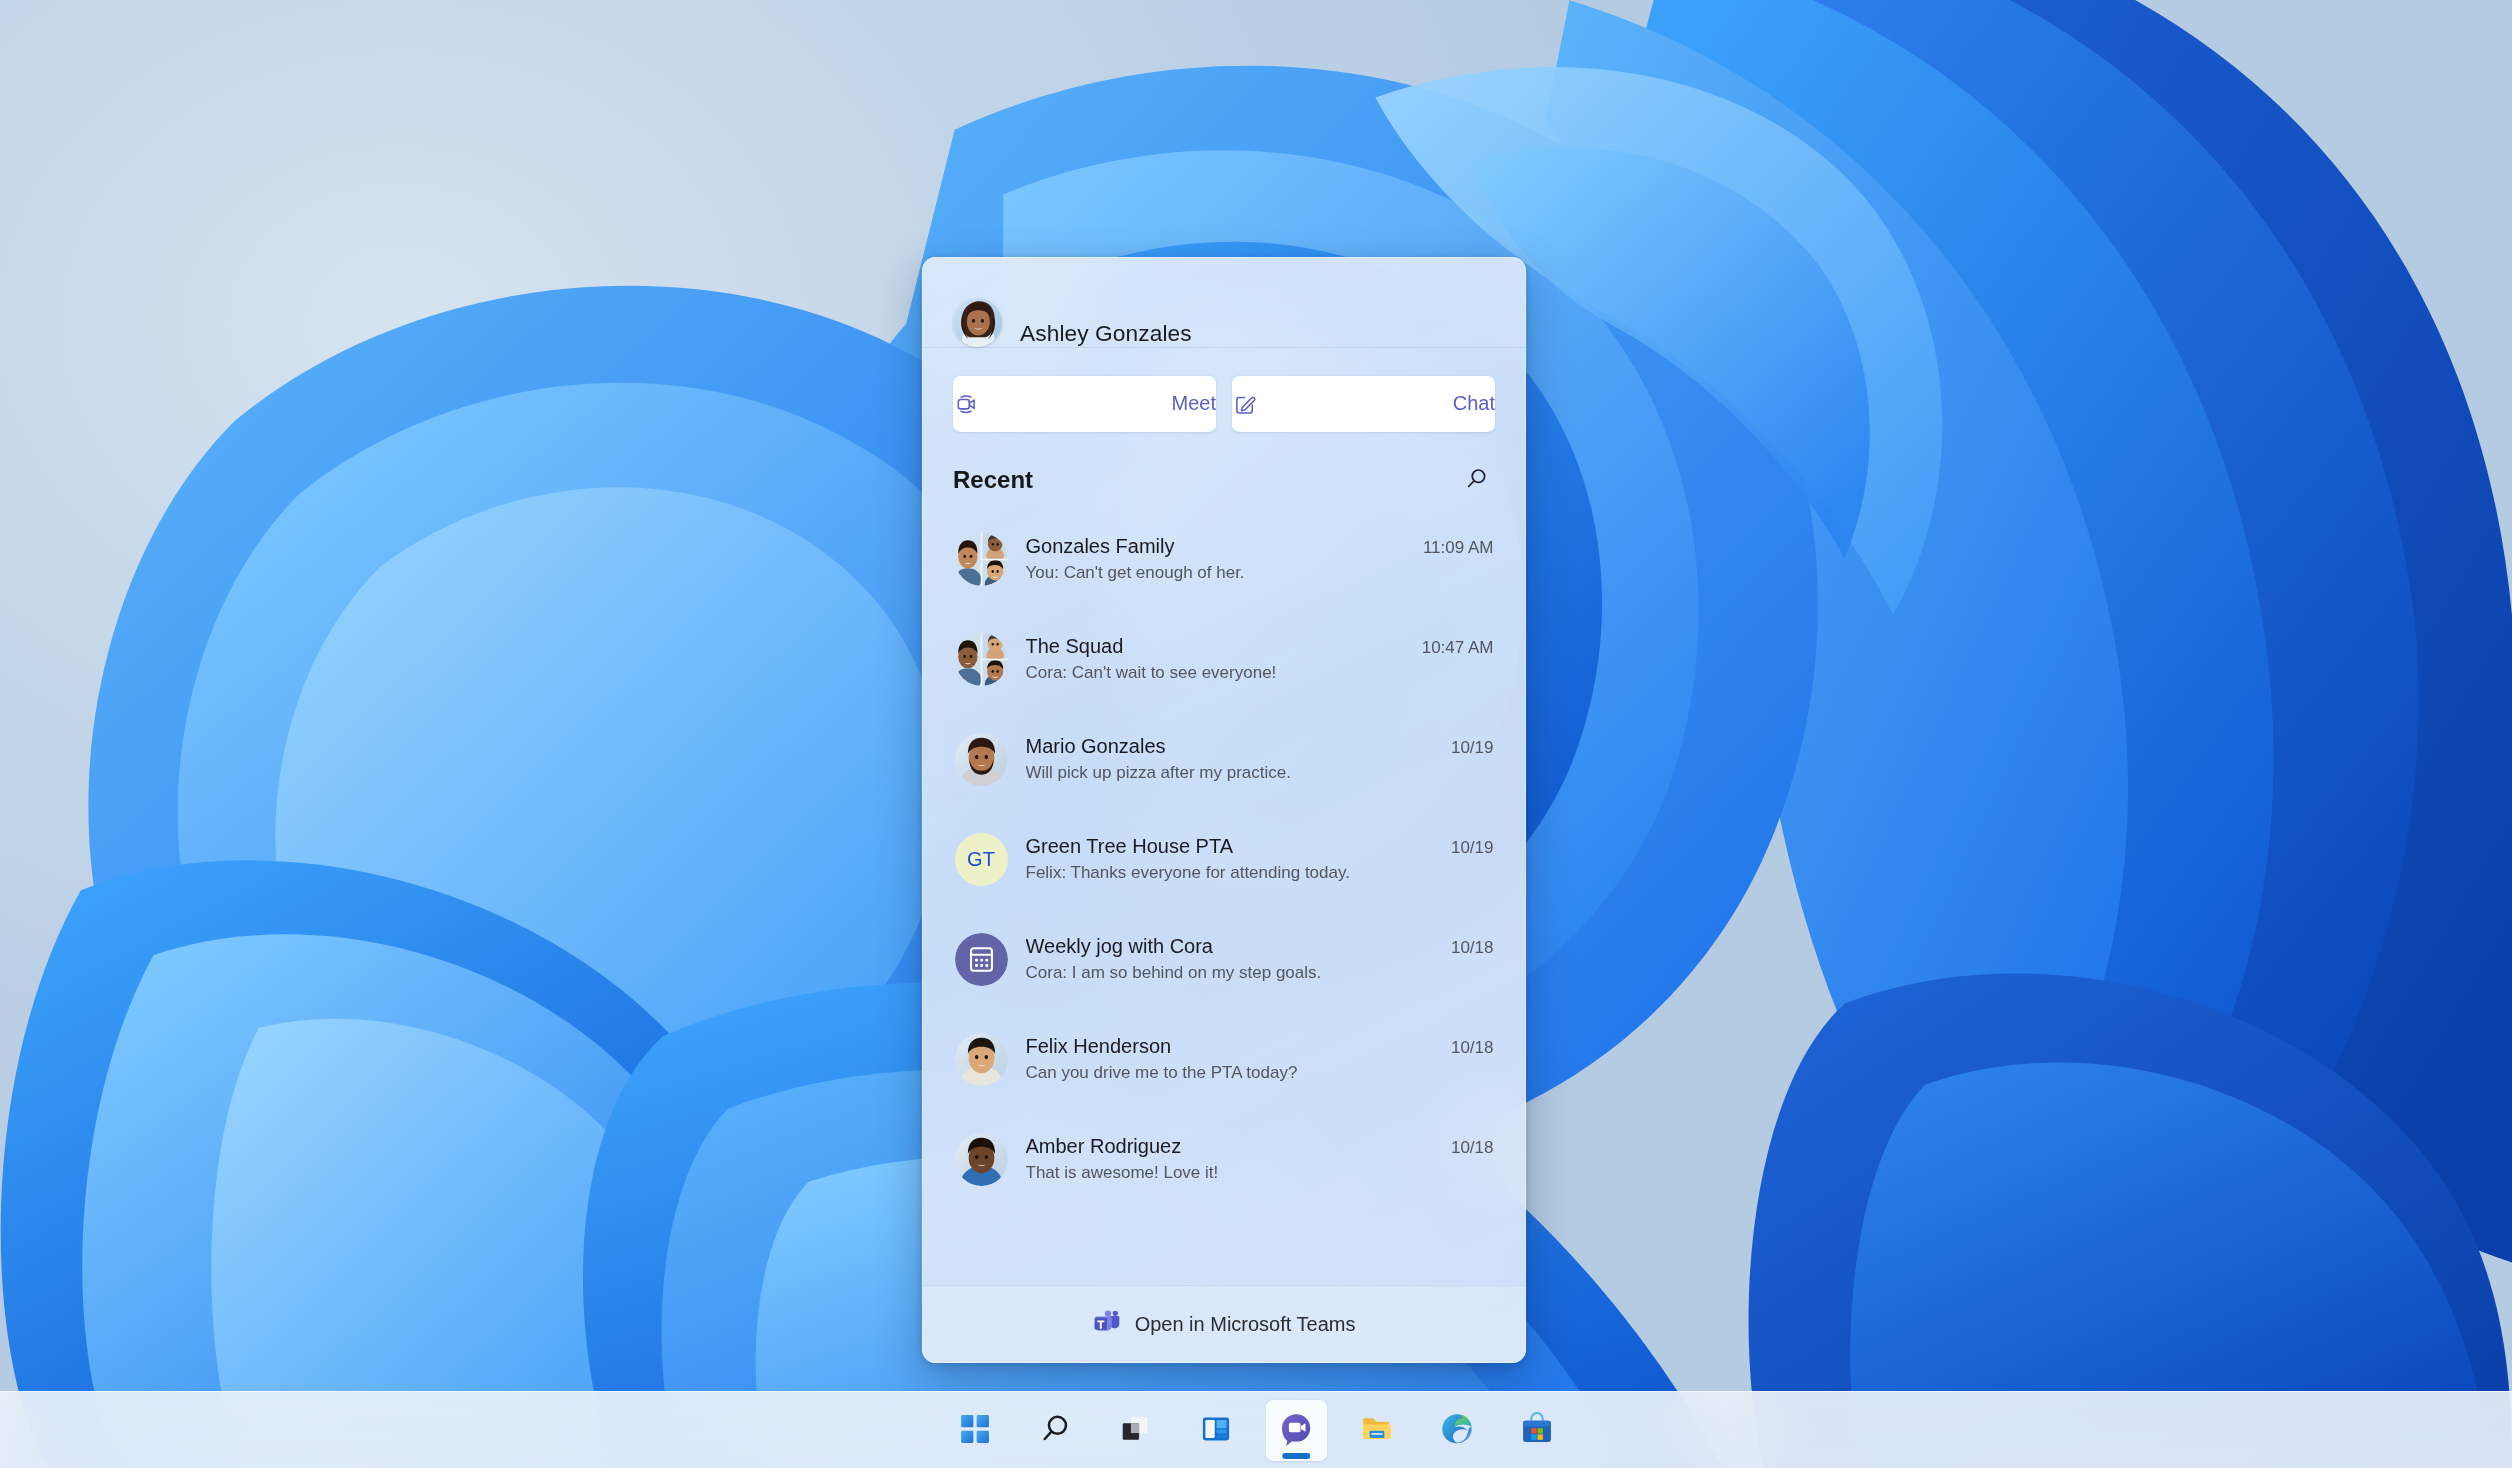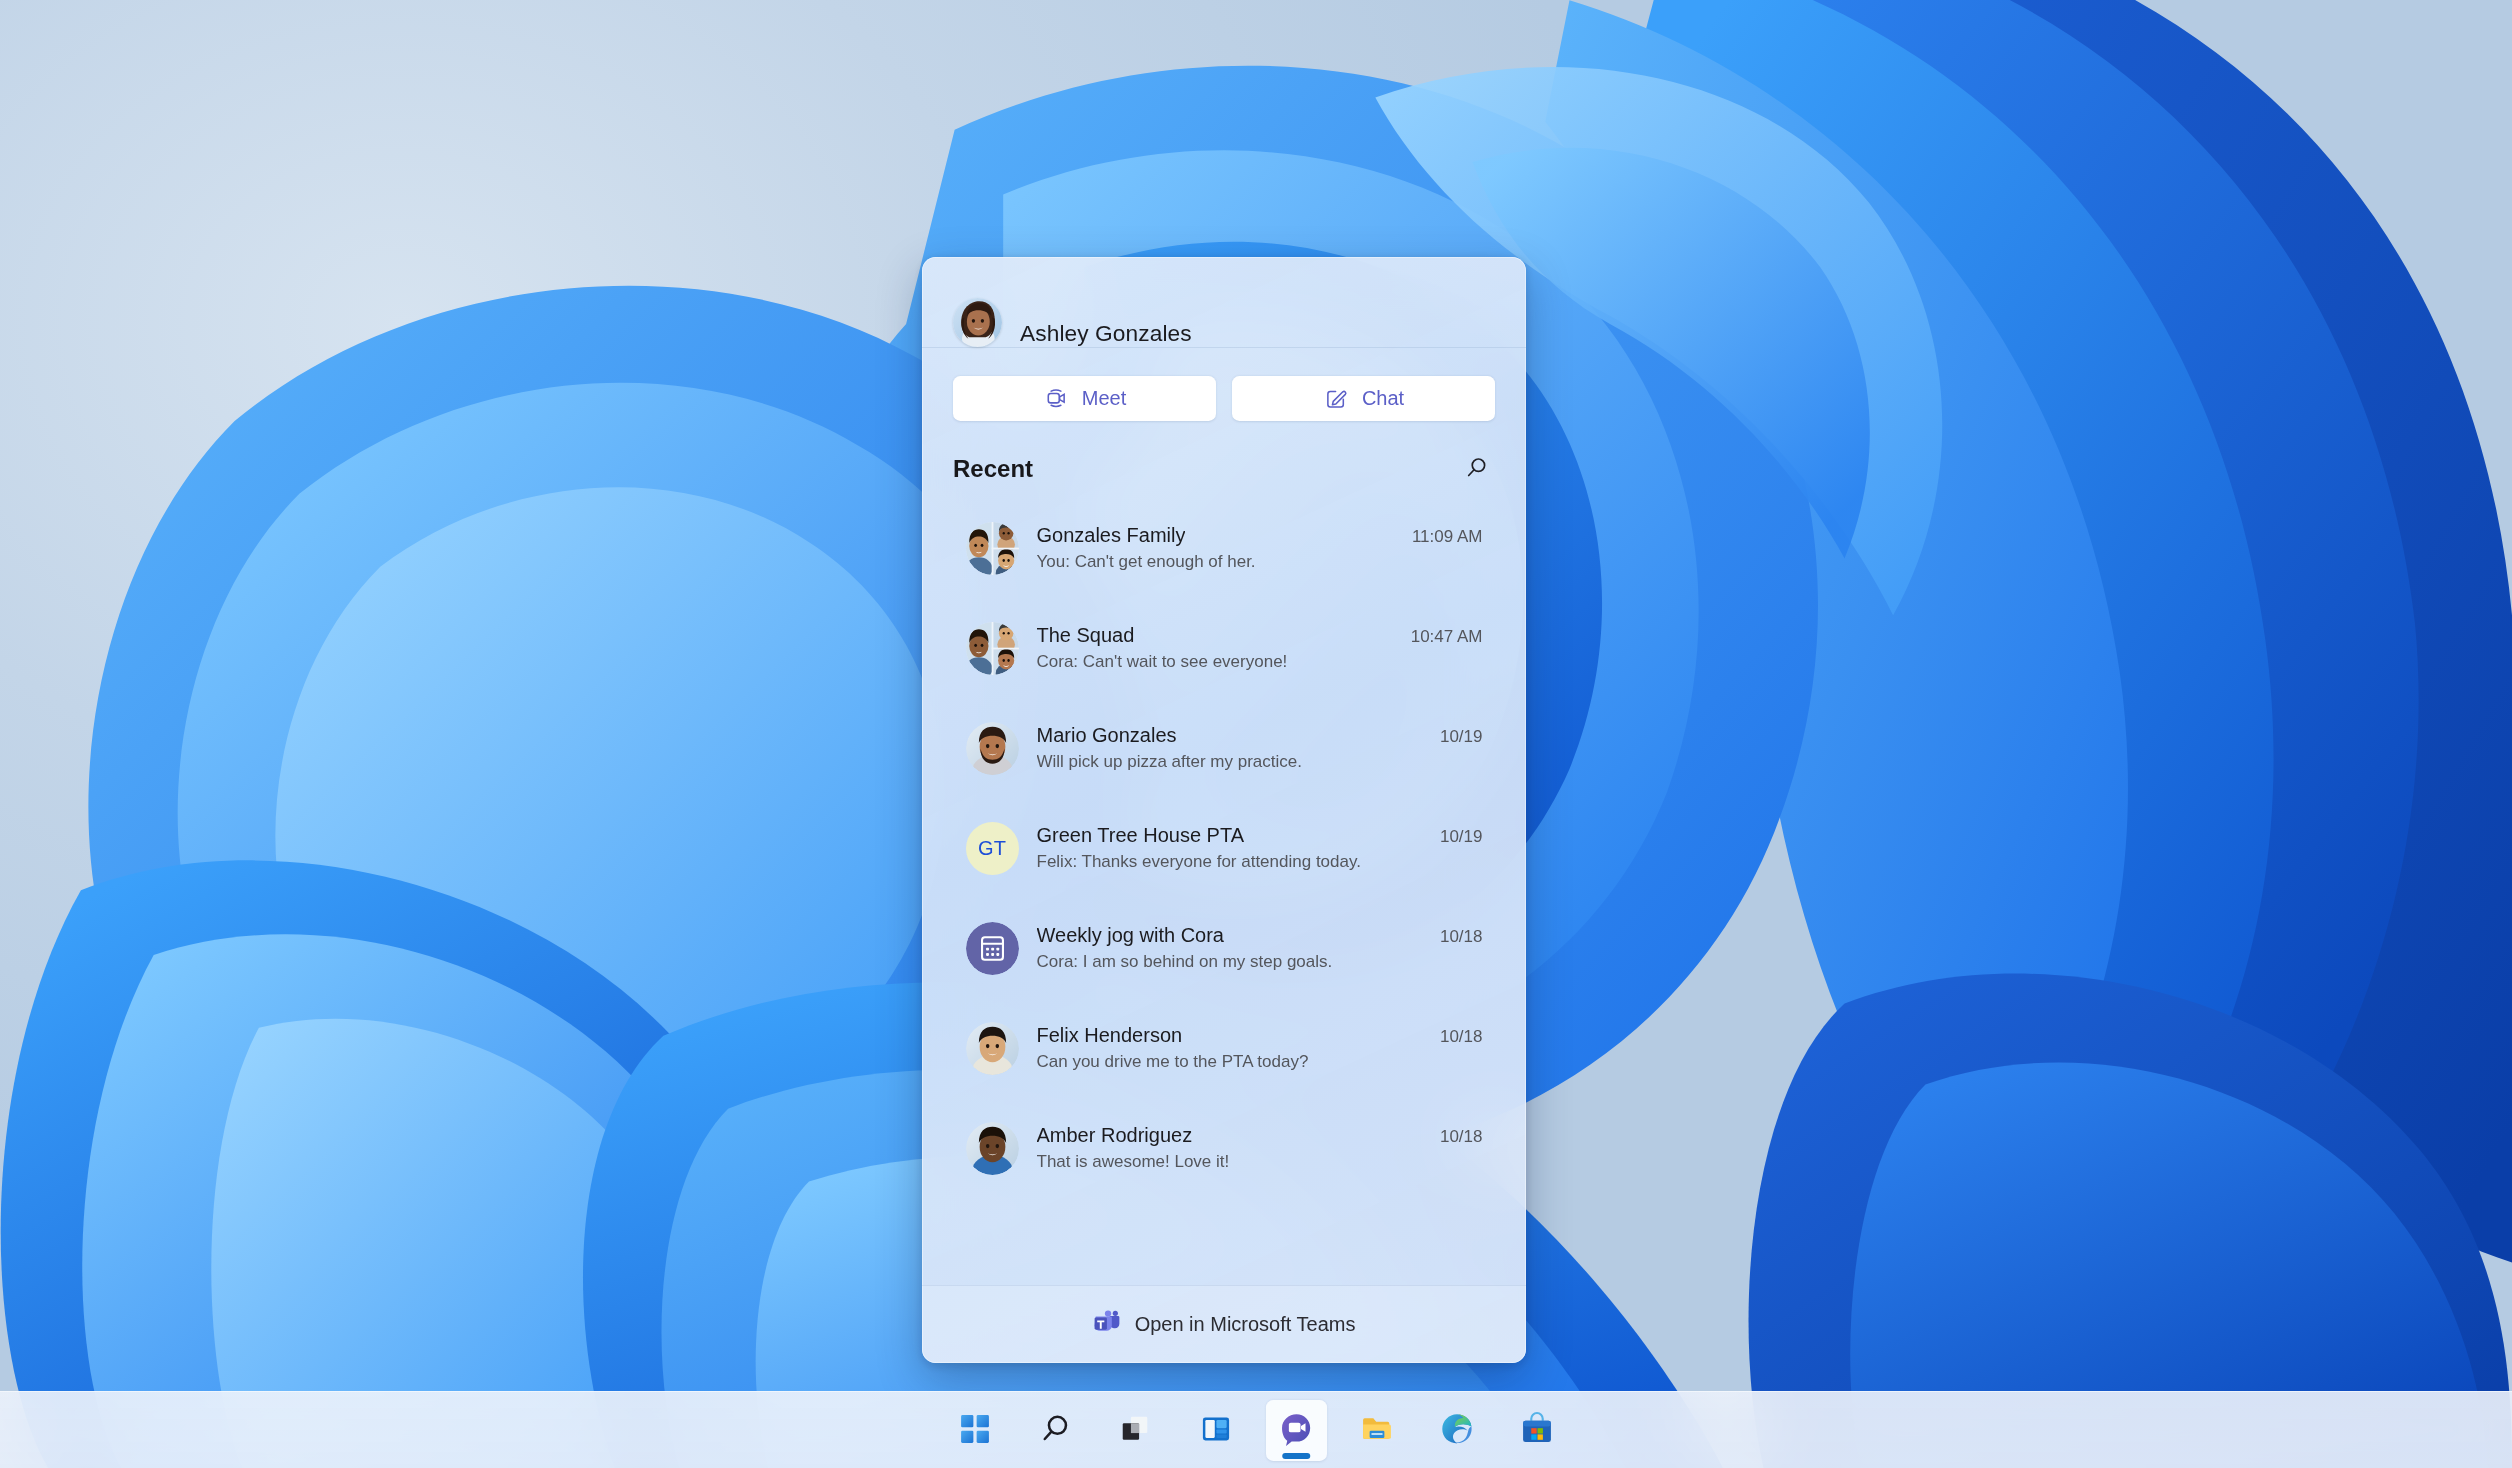--- a/index.html
+++ b/index.html
@@ -45,44 +45,44 @@
     width:49px; height:49px; border-radius:50%;
     overflow:hidden; flex:0 0 49px;
     box-shadow:0 0.8px 2.4px rgba(0,0,0,.16);
     position:relative;
   }
   #user-name { font-size:22.7px; color:#1b1b1f; margin-left:18px; letter-spacing:0.1px; }
 
   
   #action-row { display:flex; gap:16px; padding:27.5px 31px 0 31px; }
   .action-btn {
-    flex:1; height:45px;
+    flex:1; height:56px;
     background:#ffffff;
     border:none; border-radius:7.3px;
-    display:flex; align-items:center; justify-content:center; gap:13px;
+    display:flex; align-items:center; justify-content:space-between; gap:13px;
     cursor:pointer;
     box-shadow:0 0.8px 2.4px rgba(20,40,80,.12);
     font-size:20px; color:#5b5fc7;
   }
   .action-btn svg { display:block; }
 
   
   #recent-bar {
     display:flex; align-items:center; justify-content:space-between;
     padding:29px 31px 9.7px 31px;
   }
   #recent-title { font-size:24px; font-weight:bold; color:#18181b; }
   #search-btn {
     width:39px; height:39px; border:none; background:transparent;
     cursor:pointer; display:flex; align-items:center; justify-content:center;
     border-radius:4.9px;
   }
 
   
-  #recent-list { flex:1 1 auto; overflow:hidden; padding:0 16px; }
+  #recent-list { flex:1 1 auto; overflow:hidden; padding:0 5px; }
   .chat-row {
     display:flex; align-items:center;
     height:100px;
     padding:0 27.5px;
     cursor:pointer;
     border-radius:6.5px;
   }
   .row-avatar {
     width:53px; height:53px; flex:0 0 53px;
     border-radius:50%; overflow:hidden; position:relative;

